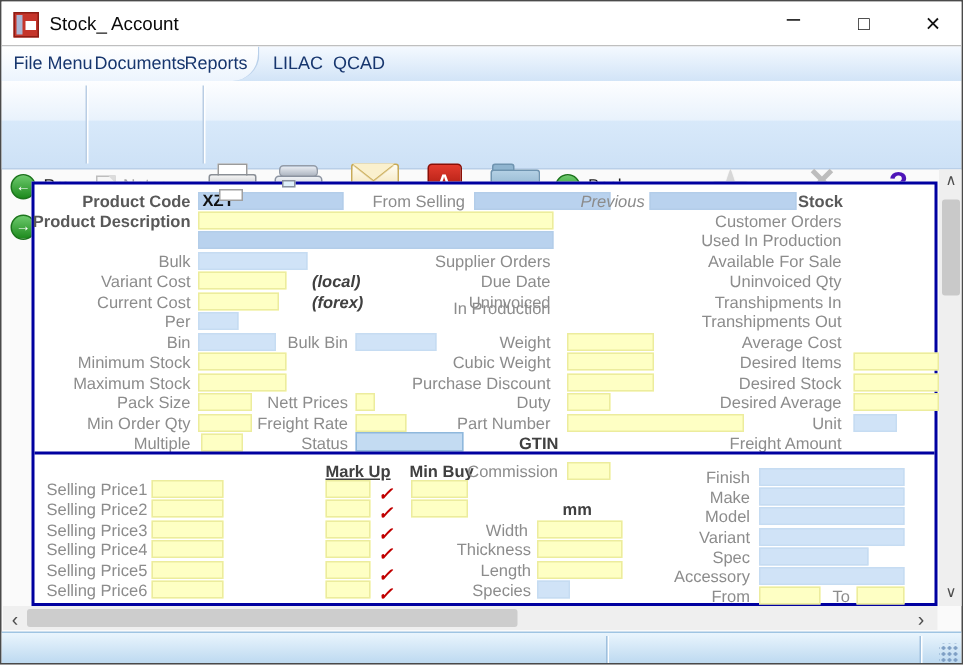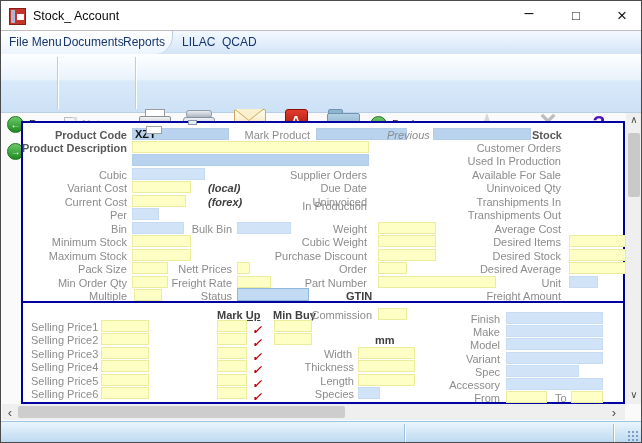--- a/index.html
+++ b/index.html
@@ -188,34 +188,34 @@
       <span>Help</span>
     </div>
   </div>
 
   <div class="panel"></div>
 
   <span class="lbl b" style="right:514px;top:128px;">Product Code</span>
   <div class="fld bl" style="left:131px;top:127px;width:97px;">
       <span class="val">XZY</span>
     </div>
-  <span class="lbl" style="right:331px;top:128px;">Mark Product</span>
+  <span class="lbl" style="right:331px;top:128px;">From Selling</span>
   <div class="fld bl" style="left:315px;top:127px;width:91px;"></div>
   <span class="lbl i" style="left:386px;top:128px;">Previous</span>
   <div class="fld bl" style="left:432px;top:127px;width:98px;"></div>
   <span class="lbl b" style="right:79px;top:128px;">Stock</span>
 
   <span class="lbl b" style="right:514px;top:141px;">Product Description</span>
   <div class="fld y" style="left:131px;top:140px;width:237px;"></div>
   <span class="lbl" style="right:80px;top:141px;margin-left:32px;">Customer Orders</span>
 
   <div class="fld bl" style="left:131px;top:153px;width:237px;"></div>
   <span class="lbl" style="right:80px;top:154px;">Used In Production</span>
 
-  <span class="lbl" style="right:514px;top:168px;">Cubic</span>
+  <span class="lbl" style="right:514px;top:168px;">Bulk</span>
   <div class="fld lb" style="left:131px;top:167px;width:73px;"></div>
   <span class="lbl" style="right:274px;top:168px;">Supplier Orders</span>
   <span class="lbl" style="right:80px;top:168px;">Available For Sale</span>
 
   <span class="lbl" style="right:514px;top:181px;">Variant Cost</span>
   <div class="fld y" style="left:131px;top:180px;width:59px;"></div>
   <span class="lbl note2" style="left:207px;top:181px;">(local)</span>
   <span class="lbl" style="right:274px;top:181px;">Due Date</span>
   <span class="lbl" style="right:80px;top:181px;">Uninvoiced Qty</span>
 
@@ -249,21 +249,21 @@
   <div class="fld y" style="left:131px;top:248px;width:59px;"></div>
   <span class="lbl" style="right:274px;top:249px;">Purchase Discount</span>
   <div class="fld y" style="left:377px;top:248px;width:58px;"></div>
   <span class="lbl" style="right:80px;top:249px;">Desired Stock</span>
   <div class="fld y" style="left:568px;top:248px;width:57px;"></div>
 
   <span class="lbl" style="right:514px;top:262px;">Pack Size</span>
   <div class="fld y" style="left:131px;top:261px;width:36px;"></div>
   <span class="lbl" style="right:409px;top:262px;">Nett Prices</span>
   <div class="fld y" style="left:236px;top:261px;width:13px;"></div>
-  <span class="lbl" style="right:274px;top:262px;">Order</span>
+  <span class="lbl" style="right:274px;top:262px;">Duty</span>
   <div class="fld y" style="left:377px;top:261px;width:29px;"></div>
   <span class="lbl" style="right:80px;top:262px;">Desired Average</span>
   <div class="fld y" style="left:568px;top:261px;width:57px;"></div>
 
   <span class="lbl" style="right:514px;top:276px;">Min Order Qty</span>
   <div class="fld y" style="left:131px;top:275px;width:36px;"></div>
   <span class="lbl" style="right:409px;top:276px;">Freight Rate</span>
   <div class="fld y" style="left:236px;top:275px;width:34px;"></div>
   <span class="lbl" style="right:274px;top:276px;">Part Number</span>
   <div class="fld y" style="left:377px;top:275px;width:118px;"></div>

